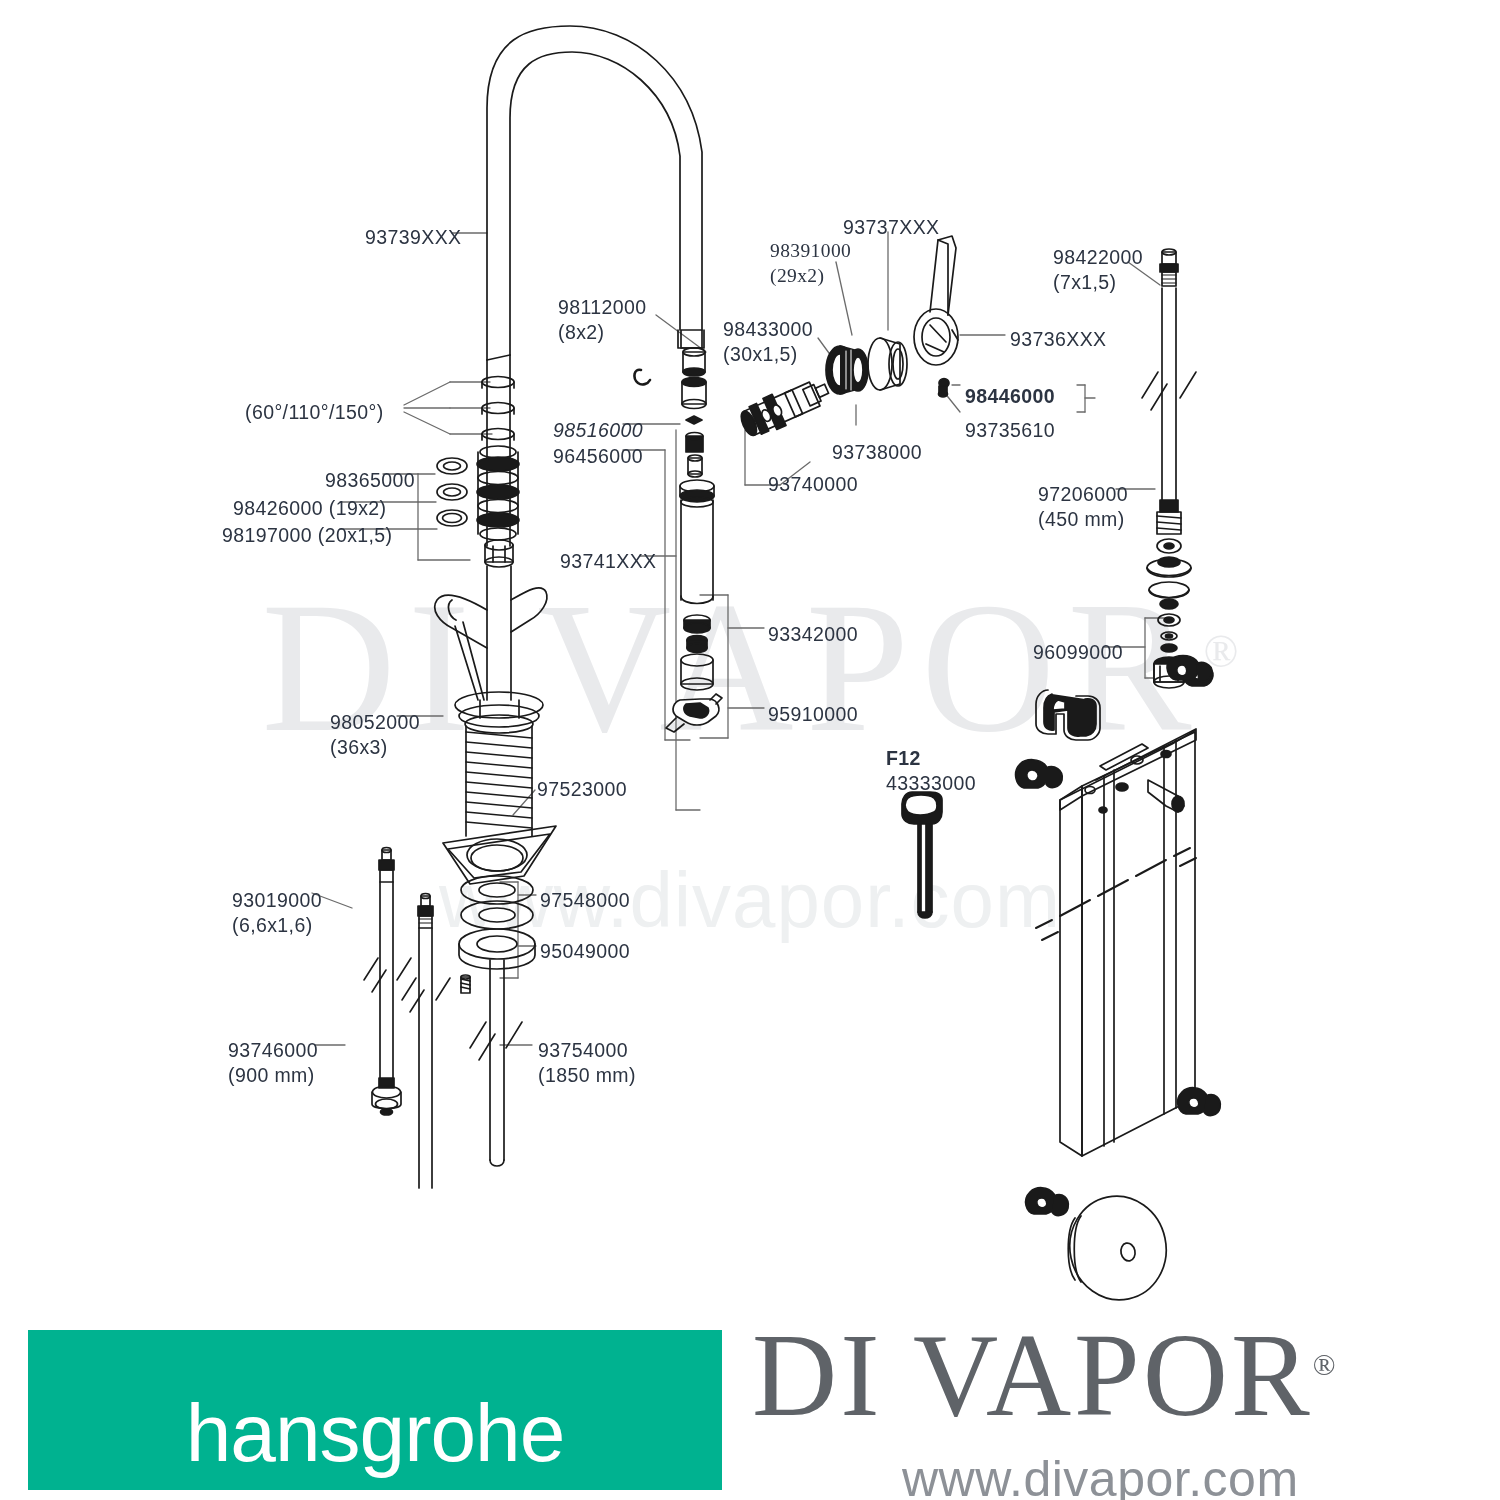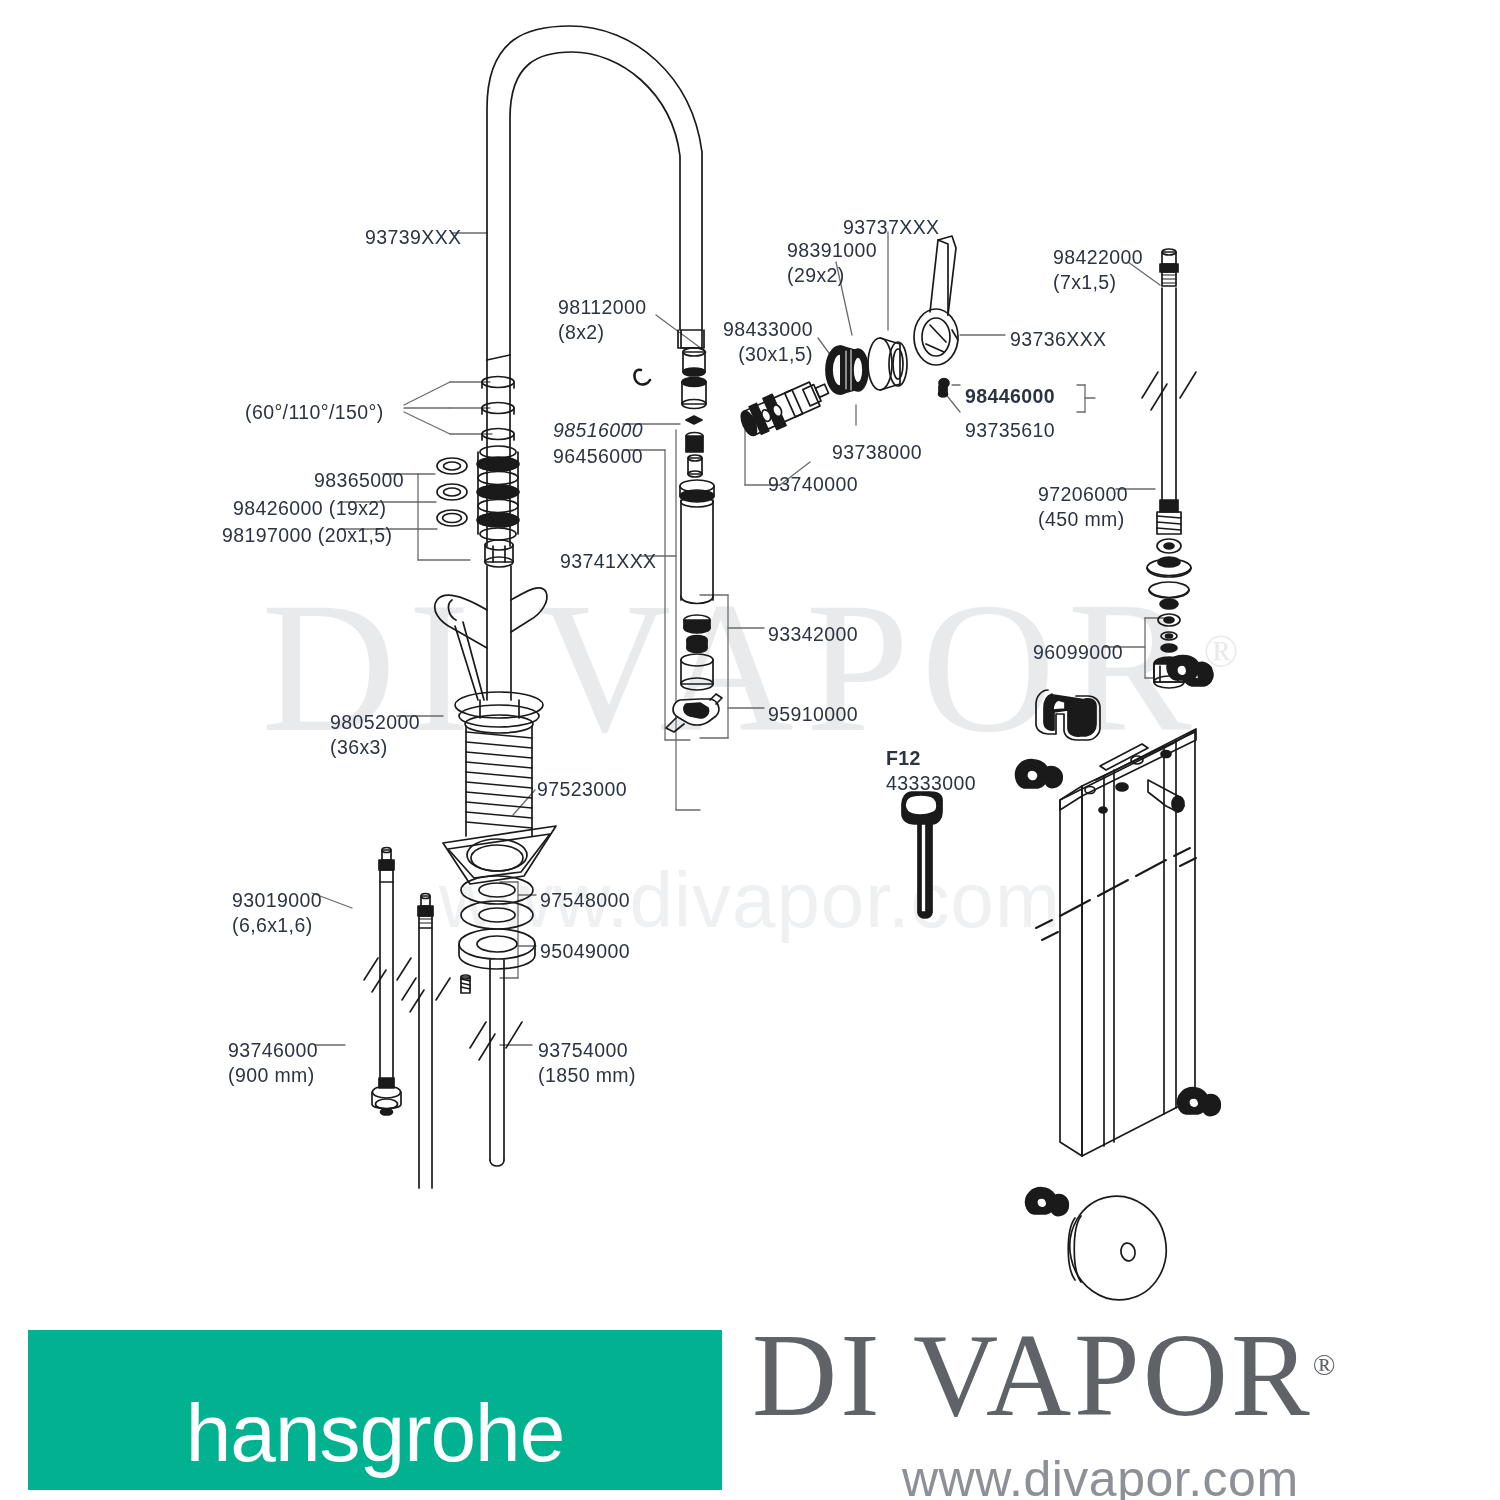--- a/index.html
+++ b/index.html
@@ -593,25 +593,25 @@
       <div class="lbl" style="left: 365px; top: 225px;">
         <div>93739XXX</div>
       </div>
       <div class="lbl" style="left: 558px; top: 295px;">
         <div>98112000</div>
         <div>(8x2)</div>
       </div>
       <div class="lbl" style="left: 245px; top: 400px;">
         <div>(60°/110°/150°)</div>
       </div>
-      <div class="lbl" style="left: 723px; top: 317px; text-align: right;">
+      <div class="lbl" style="left: 723px; top: 317px;">
         <div>98433000</div>
         <div>(30x1,5)</div>
       </div>
-      <div class="lbl" style="left: 787px; top: 238px;">
+      <div class="lbl" style="left: 770px; top: 238px; font-family: Liberation Serif, serif;">
         <div>98391000</div>
         <div>(29x2)</div>
       </div>
       <div class="lbl" style="left: 843px; top: 215px;">
         <div>93737XXX</div>
       </div>
       <div class="lbl" style="left: 1010px; top: 327px; text-align: right;">
         <div>93736XXX</div>
       </div>
       <div class="lbl" style="left: 965px; top: 384px; font-weight: bold;">
@@ -629,21 +629,21 @@
       </div>
       <div class="lbl" style="left: 553px; top: 444px;">
         <div>96456000</div>
       </div>
       <div class="lbl" style="left: 832px; top: 440px;">
         <div>93738000</div>
       </div>
       <div class="lbl" style="left: 768px; top: 472px;">
         <div>93740000</div>
       </div>
-      <div class="lbl" style="left: 314px; top: 468px;">
+      <div class="lbl" style="left: 325px; top: 468px;">
         <div>98365000</div>
       </div>
       <div class="lbl" style="left: 233px; top: 496px;">
         <div>98426000 (19x2)</div>
       </div>
       <div class="lbl" style="left: 222px; top: 523px;">
         <div>98197000 (20x1,5)</div>
       </div>
       <div class="lbl" style="left: 560px; top: 549px;">
         <div>93741XXX</div>

